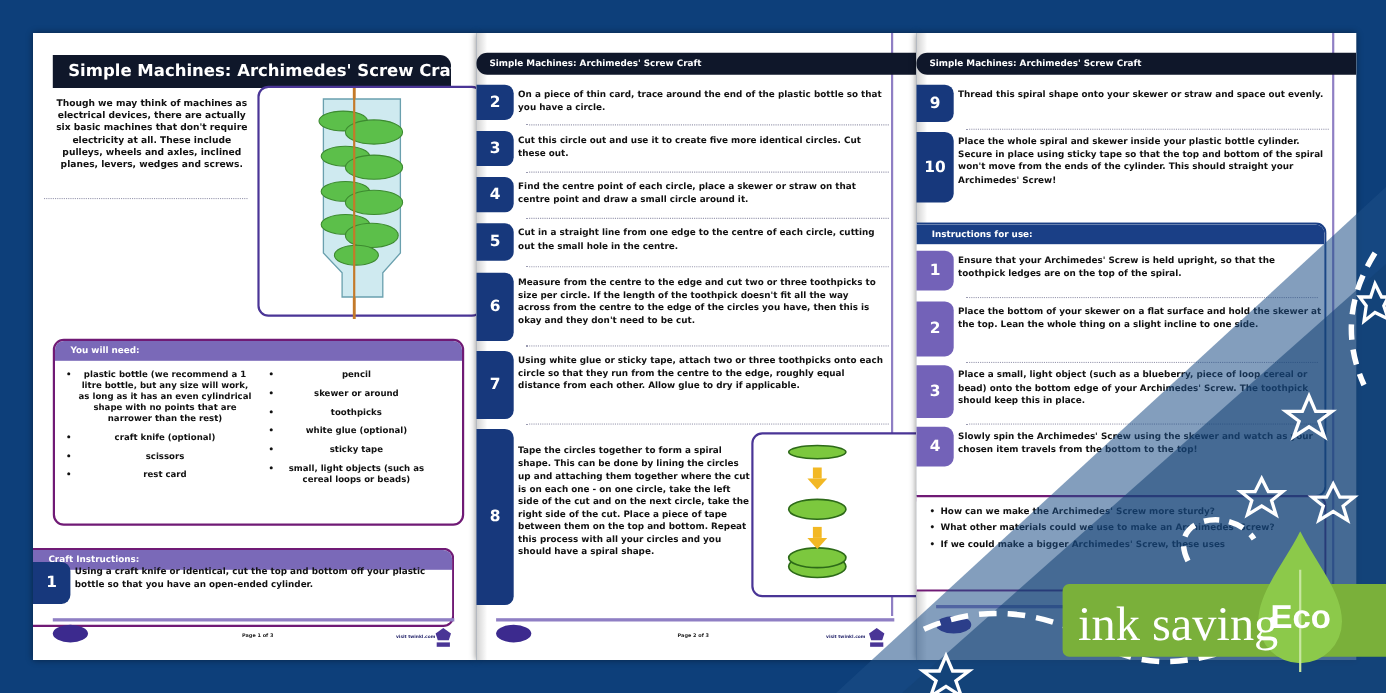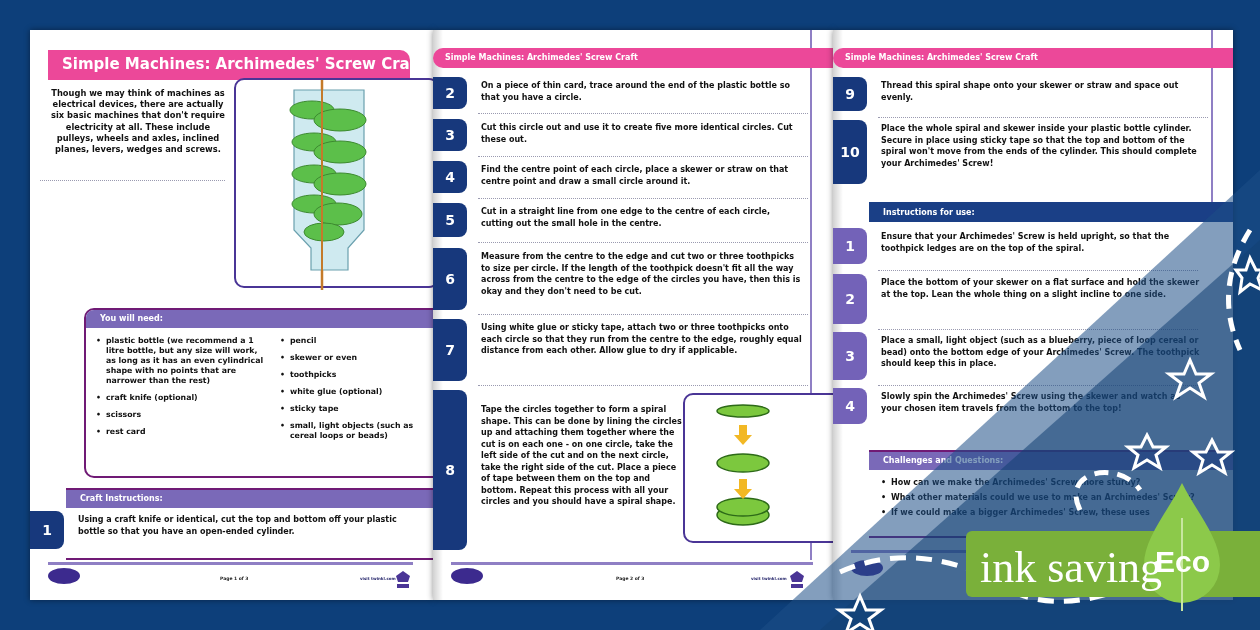--- a/index.html
+++ b/index.html
@@ -7,40 +7,40 @@
   body { background: #0d3f7a; font-family: "DejaVu Sans", sans-serif; position: relative; }
 
   .page { position: absolute; top: 30px; height: 570px; background: #fff; box-shadow: 0 0 6px rgba(0,0,0,.45); overflow: hidden; }
   #p1 { left: 30px; width: 403px; }
   #p2 { left: 433px; width: 400px; }
   #p3 { left: 833px; width: 400px; }
   .page .spine { position: absolute; top: 0; bottom: 0; width: 10px; background: linear-gradient(90deg, rgba(0,0,0,.18), rgba(0,0,0,0)); }
 
   .vline { position: absolute; top: 0; bottom: 40px; width: 2px; background: #8f7fc4; }
 
-  .title-bar { position: absolute; left: 18px; top: 20px; width: 362px; height: 30px; background: #ec4899; border-radius: 0 10px 0 0; color: #fff; font-weight: bold; font-size: 15px; padding: 5px 0 0 14px; white-space: nowrap; }
+  .title-bar { position: absolute; left: 18px; top: 20px; width: 362px; height: 30px; background: #0f172a; border-radius: 0 10px 0 0; color: #fff; font-weight: bold; font-size: 15px; padding: 5px 0 0 14px; white-space: nowrap; }
   .title-bar.small { left: 0; top: 18px; width: 400px; height: 20px; border-radius: 10px 0 0 10px; font-size: 8px; padding: 5px 0 0 12px; }
 
   .intro { position: absolute; left: 18px; font-size: 8.3px; font-weight: bold; line-height: 11.2px; color: #111; width: 180px; }
   .dotted { position: absolute; height: 0; border-top: 1.5px dotted #9a9ab0; }
 
   .img-box { position: absolute; left: 204px; top: 48px; width: 205px; height: 210px; border: 2px solid #4a3596; border-radius: 10px; background: #fff; }
 
-  .section { position: absolute; border: 2px solid #701a75; border-radius: 10px; overflow: hidden; background: #fff; margin-left: 36px; }
+  .section { position: absolute; border: 2px solid #701a75; border-radius: 10px; overflow: hidden; background: #fff; }
   .section-head { height: 18px; background: #7a69b8; color: #fff; font-weight: bold; font-size: 8px; padding: 4px 0 0 14px; }
   .section-head.dark { background: #1a3f86; }
 
   .need-col { position: absolute; top: 26px; font-size: 7.8px; font-weight: bold; line-height: 10px; color: #111; }
-  .need-col li { list-style: none; position: relative; padding-left: 10px; margin-bottom: 7px; }
+  .need-col li { list-style: none; position: relative; padding-left: 10px; margin-bottom: 7px; text-align: center; }
   .need-col li::before { content: "•"; position: absolute; left: 0; }
 
   .step { position: absolute; display: flex; align-items: stretch; }
   .step-num { flex: none; width: 34px; background: #17387c; color: #fff; font-weight: bold; font-size: 14px; border-radius: 0 8px 8px 0; display: flex; align-items: center; justify-content: center; }
   .step-num.purple { background: #7362b8; }
-  .step-text { padding: 3px 0 0 14px; font-size: 8px; font-weight: bold; line-height: 11.5px; color: #111; }
+  .step-text { padding: 3px 0 0 4px; font-size: 8px; font-weight: bold; line-height: 11.5px; color: #111; }
 
   .footer-line { position: absolute; height: 3px; background: #8f7fc4; }
   .footer-logo { position: absolute; width: 32px; height: 16px; border-radius: 50%; background: #3c2a8e; }
   .footer-page { position: absolute; font-size: 4.5px; font-weight: bold; color: #222; }
   .footer-site { position: absolute; font-size: 4px; font-weight: bold; color: #2a2a6e; }
   .footer-crest { position: absolute; width: 18px; height: 20px; }
 
   .fig-box { position: absolute; left: 250px; top: 363px; width: 170px; height: 150px; border: 2px solid #4a3596; border-radius: 10px; background: #fff; }
 
   .challenges li { list-style: none; position: relative; padding-left: 10px; margin-bottom: 5px; font-size: 8px; font-weight: bold; color: #111; line-height: 10px; white-space: nowrap; }
@@ -83,29 +83,29 @@
   <div class="section" style="left:18px; top:278px; width:374px; height:170px;">
     <div class="section-head">You will need:</div>
     <ul class="need-col" style="left:10px; width:170px;">
       <li>plastic bottle (we recommend a 1 litre bottle, but any size will work, as long as it has an even cylindrical shape with no points that are narrower than the rest)</li>
       <li>craft knife (optional)</li>
       <li>scissors</li>
       <li>rest card</li>
     </ul>
     <ul class="need-col" style="left:194px; width:150px;">
       <li>pencil</li>
-      <li>skewer or even</li>
+      <li>skewer or around</li>
       <li>toothpicks</li>
       <li>white glue (optional)</li>
       <li>sticky tape</li>
       <li>small, light objects (such as cereal loops or beads)</li>
     </ul>
   </div>
 
-  <div class="section" style="left:0; top:458px; width:383px; height:72px; border-left:none; border-radius:0 10px 10px 0;">
+  <div class="section" style="left:0; top:468px; width:383px; height:72px; border-left:none; border-radius:0 10px 10px 0;">
     <div class="section-head">Craft Instructions:</div>
   </div>
   <div class="step" style="left:0; top:481px; width:380px; height:38px;">
     <div class="step-num">1</div>
     <div class="step-text">Using a craft knife or identical, cut the top and bottom off your plastic bottle so that you have an open-ended cylinder.</div>
   </div>
 
   <div class="footer-line" style="left:18px; top:532px; width:365px;"></div>
   <div class="footer-logo" style="left:18px; top:538px;"></div>
   <div class="footer-page" style="left:190px; top:546px;">Page 1 of 3</div>
@@ -188,21 +188,21 @@
   <div class="vline" style="left:378px;"></div>
   <div class="title-bar small" style="left:0; width:400px;">Simple Machines: Archimedes' Screw Craft</div>
 
   <div class="step" style="left:0; top:47px; width:370px; height:34px;">
     <div class="step-num">9</div>
     <div class="step-text">Thread this spiral shape onto your skewer or straw and space out evenly.</div>
   </div>
   <div class="dotted" style="left:45px; top:87px; width:330px;"></div>
   <div class="step" style="left:0; top:90px; width:370px; height:64px;">
     <div class="step-num">10</div>
-    <div class="step-text">Place the whole spiral and skewer inside your plastic bottle cylinder. Secure in place using sticky tape so that the top and bottom of the spiral won't move from the ends of the cylinder. This should complete your Archimedes' Screw!</div>
+    <div class="step-text">Place the whole spiral and skewer inside your plastic bottle cylinder. Secure in place using sticky tape so that the top and bottom of the spiral won't move from the ends of the cylinder. This should straight your Archimedes' Screw!</div>
   </div>
 
   <div class="section" style="left:0; top:172px; width:373px; height:250px; border-left:none; border-color:#1a3f86; border-radius:0 10px 10px 0;">
     <div class="section-head dark">Instructions for use:</div>
   </div>
   <div class="step" style="left:0; top:198px; width:370px; height:36px;">
     <div class="step-num purple">1</div>
     <div class="step-text">Ensure that your Archimedes' Screw is held upright, so that the toothpick ledges are on the top of the spiral.</div>
   </div>
   <div class="dotted" style="left:45px; top:240px; width:320px;"></div>
@@ -215,21 +215,20 @@
     <div class="step-num purple">3</div>
     <div class="step-text">Place a small, light object (such as a blueberry, piece of loop cereal or bead) onto the bottom edge of your Archimedes' Screw. The toothpick should keep this in place.</div>
   </div>
   <div class="dotted" style="left:45px; top:355px; width:320px;"></div>
   <div class="step" style="left:0; top:358px; width:370px; height:36px;">
     <div class="step-num purple">4</div>
     <div class="step-text">Slowly spin the Archimedes' Screw using the skewer and watch as your chosen item travels from the bottom to the top!</div>
   </div>
 
   <div class="section" style="left:0; top:420px; width:373px; height:88px; border-left:none; border-radius:0 10px 10px 0;">
-    <div class="section-head">Challenges and Questions:</div>
     <ul class="challenges" style="padding:8px 0 0 12px;">
       <li>How can we make the Archimedes' Screw more sturdy?</li>
       <li>What other materials could we use to make an Archimedes' Screw?</li>
       <li>If we could make a bigger Archimedes' Screw, these uses</li>
     </ul>
   </div>
 
   <div class="footer-line" style="left:18px; top:520px; width:362px;"></div>
   <div class="footer-logo" style="left:18px; top:530px;"></div>
 </div>

